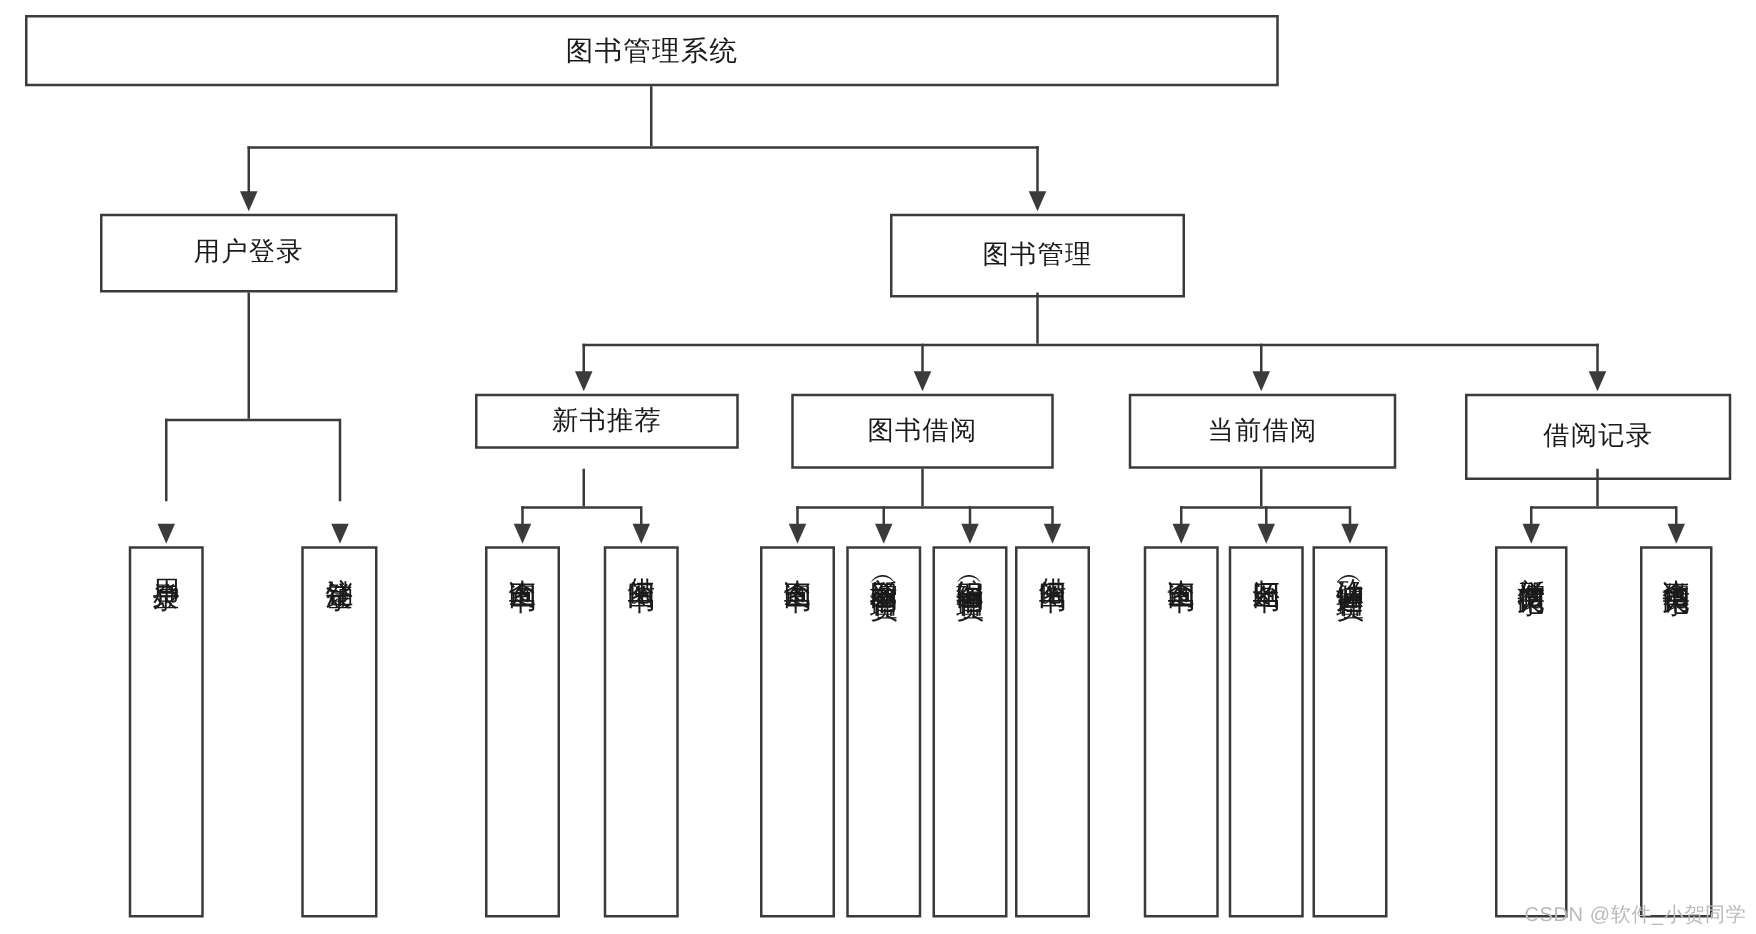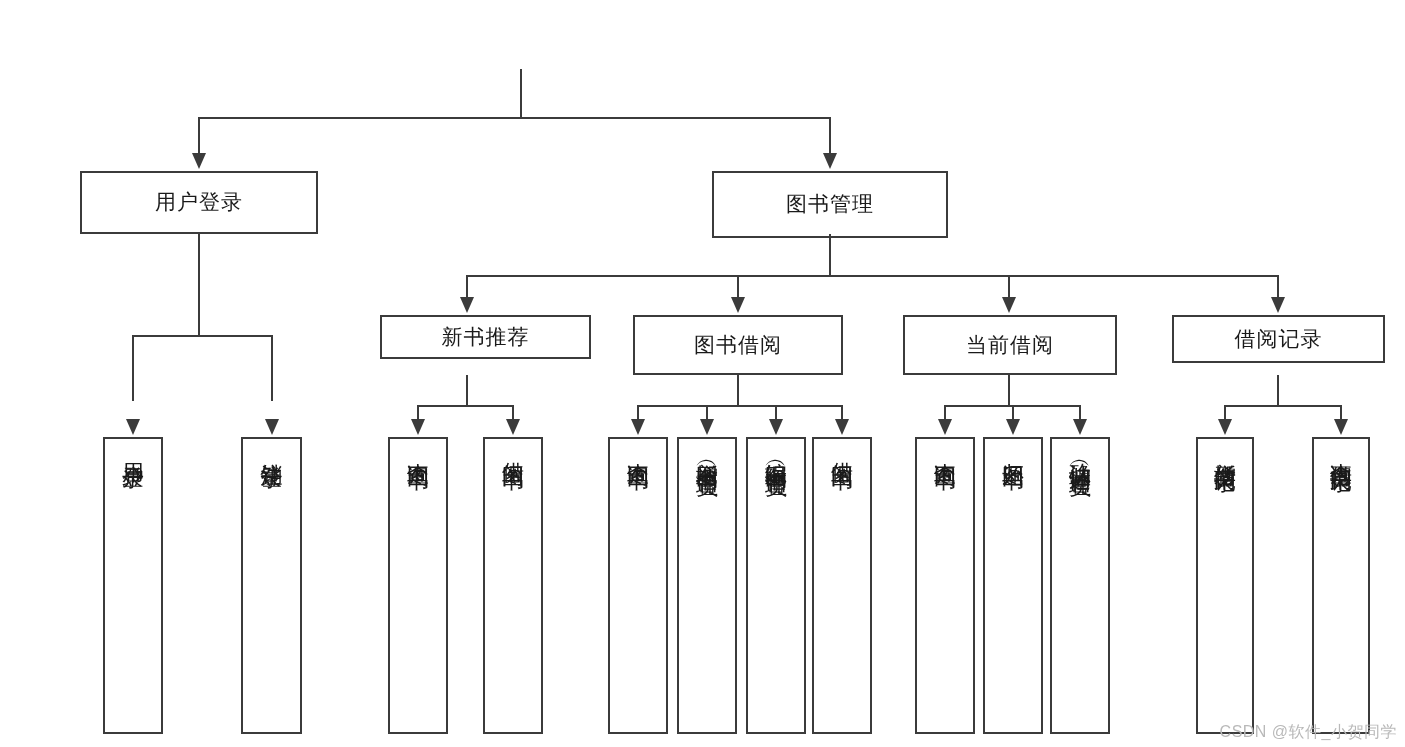--- a/index.html
+++ b/index.html
@@ -82,20 +82,23 @@
     letter-spacing: 0.5px;
     user-select: none;
     white-space: nowrap;
   }
 </style>
 </head>
 <body>
 
 <div id="canvas">
 
+  <div class="node horiz root" style="left:20px; top:12px; width:1003px; height:57px;">
+    <span class="label">图书管理系统</span>
+  </div>
 
   <div class="edge v" style="left:520px; top:69px; height:48px;"></div>
 
   <div class="edge h" style="left:198px; top:117px; width:633px;"></div>
 
   <div class="edge v" style="left:198px; top:117px; height:40px;"></div>
   <div class="arrow" style="left:192px; top:153px;"></div>
 
   <div class="edge v" style="left:829px; top:117px; height:40px;"></div>
   <div class="arrow" style="left:823px; top:153px;"></div>
@@ -128,21 +131,21 @@
   </div>
 
   <div class="node horiz" style="left:903px; top:315px; width:214px; height:60px;">
     <span class="label">当前借阅</span>
   </div>
 
   <div class="node horiz" style="left:633px; top:315px; width:210px; height:60px;">
     <span class="label">图书借阅</span>
   </div>
 
-  <div class="node horiz" style="left:1172px; top:315px; width:213px; height:48px;">
+  <div class="node horiz" style="left:1172px; top:315px; width:213px; height:69px;">
     <span class="label">借阅记录</span>
   </div>
 
   <div class="edge v" style="left:198px; top:234px; height:101px;"></div>
   <div class="edge h" style="left:132px; top:335px; width:140px;"></div>
   <div class="edge v" style="left:132px; top:335px; height:66px;"></div>
   <div class="arrow" style="left:126px; top:419px;"></div>
   <div class="edge v" style="left:271px; top:335px; height:66px;"></div>
   <div class="arrow" style="left:265px; top:419px;"></div>
 

